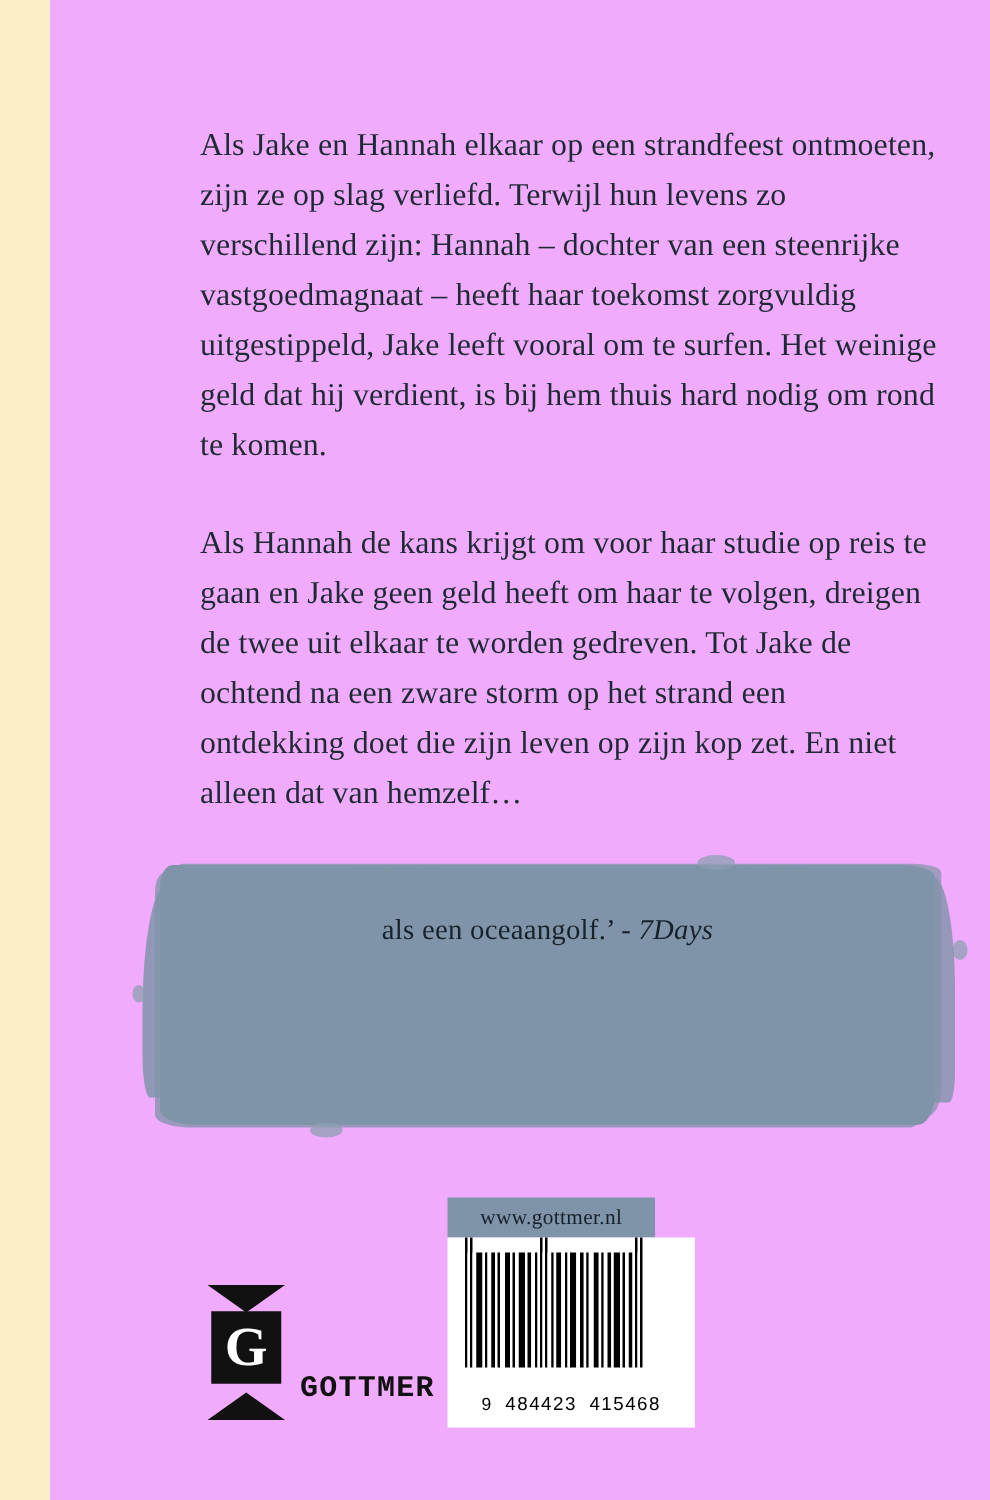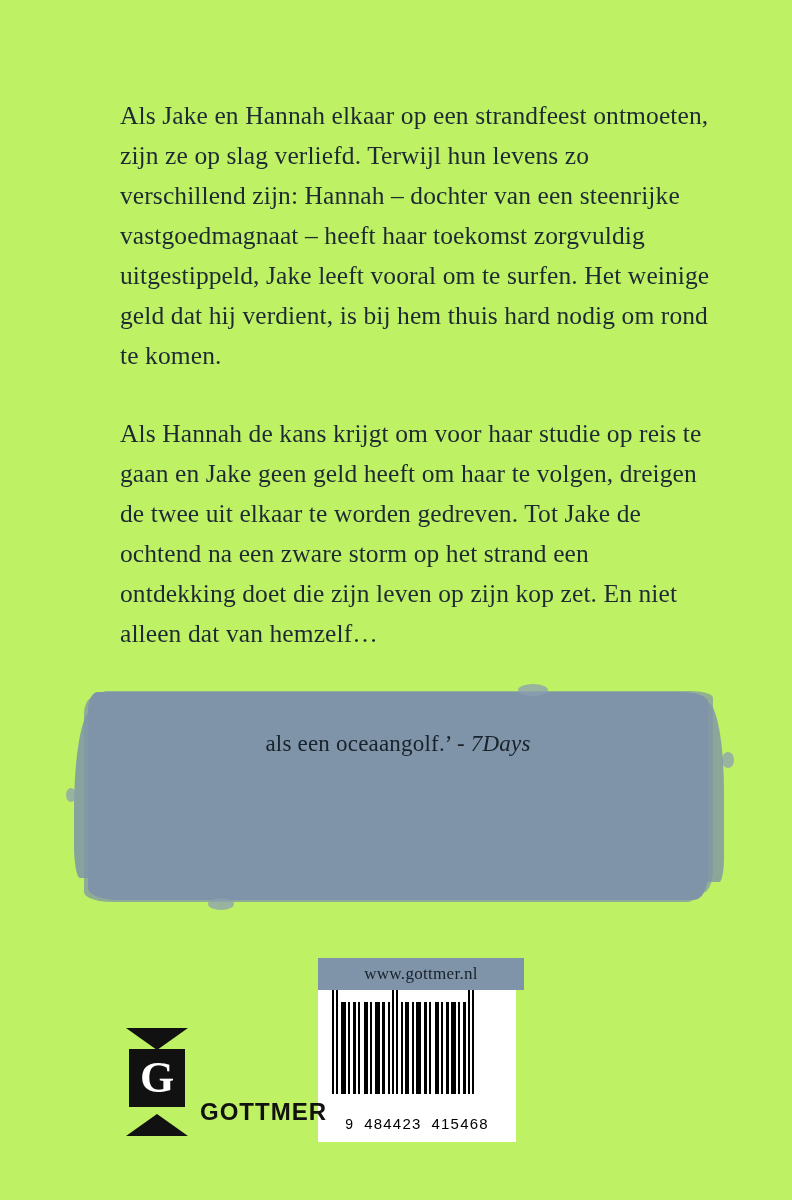--- a/index.html
+++ b/index.html
@@ -10,21 +10,22 @@
     width: 792px;
     height: 1200px;
     background: #fbefc7;
     font-family: "Liberation Serif", serif;
     overflow: hidden;
     position: relative;
   }
   .page {
     position: absolute;
     inset: 0;
-    background: #bef264;
+    background: #f0abfc;
+    margin-left: 40px;
   }
 
   
   .blurb {
     position: absolute;
     left: 120px;
     top: 96px;
     width: 590px;
     color: #1e2a33;
     font-size: 25.5px;
@@ -129,21 +130,21 @@
 
   
   .barcode-block {
     position: absolute;
     left: 318px;
     top: 958px;
     width: 198px;
     height: 184px;
   }
   .url-bar {
-    width: 206px;
+    width: 166px;
     height: 32px;
     background: #7f94a8;
     color: #16202a;
     font-size: 17px;
     display: flex;
     align-items: center;
     justify-content: center;
     letter-spacing: 0.3px;
   }
   .barcode-card {
@@ -234,21 +235,21 @@
     font-weight: bold;
     display: flex;
     align-items: center;
     justify-content: center;
     line-height: 1;
   }
   .logo-word {
     position: absolute;
     left: 82px;
     top: 70px;
-    font-family: Liberation Sans, sans-serif;
+    font-family: Liberation Mono, monospace;
     font-weight: bold;
     font-size: 24px;
     letter-spacing: 1px;
     color: #111;
   }
 </style>
 </head>
 <body>
 
 <div class="page">

